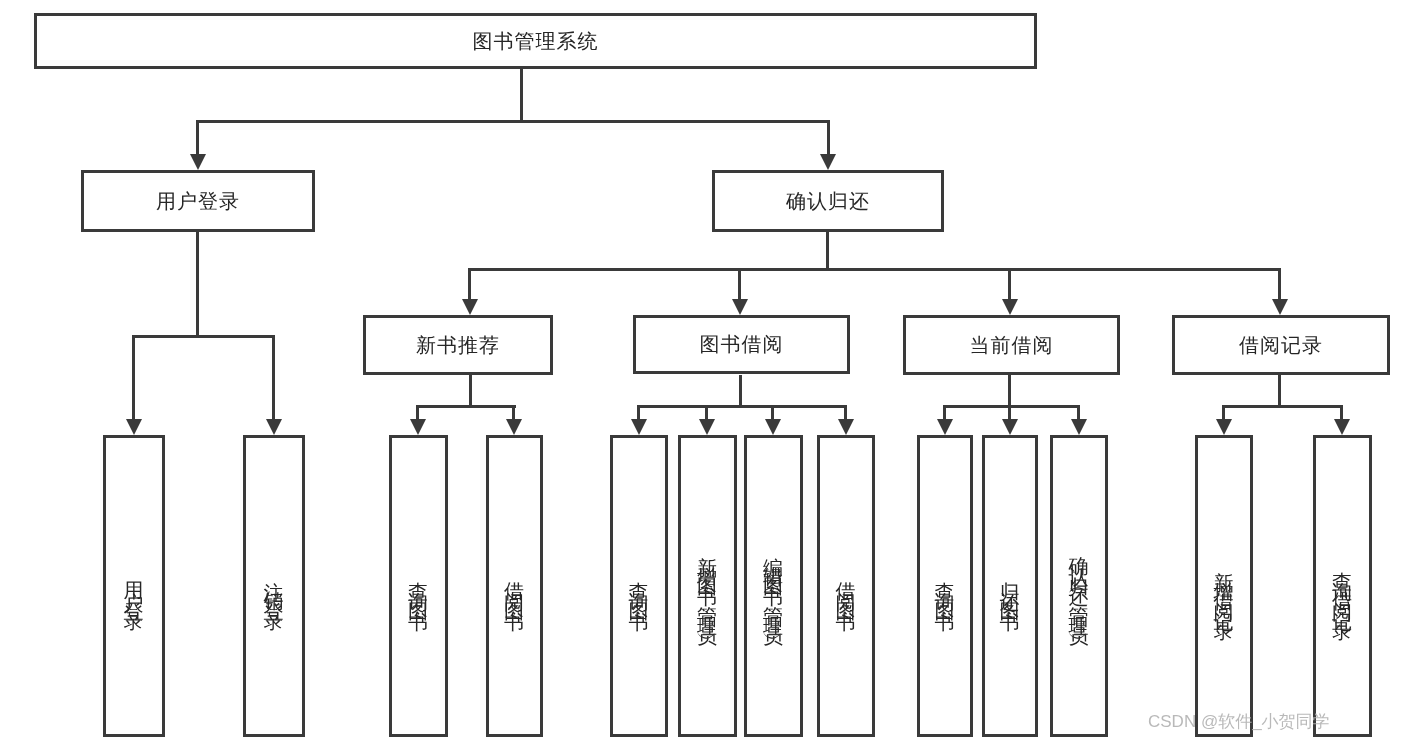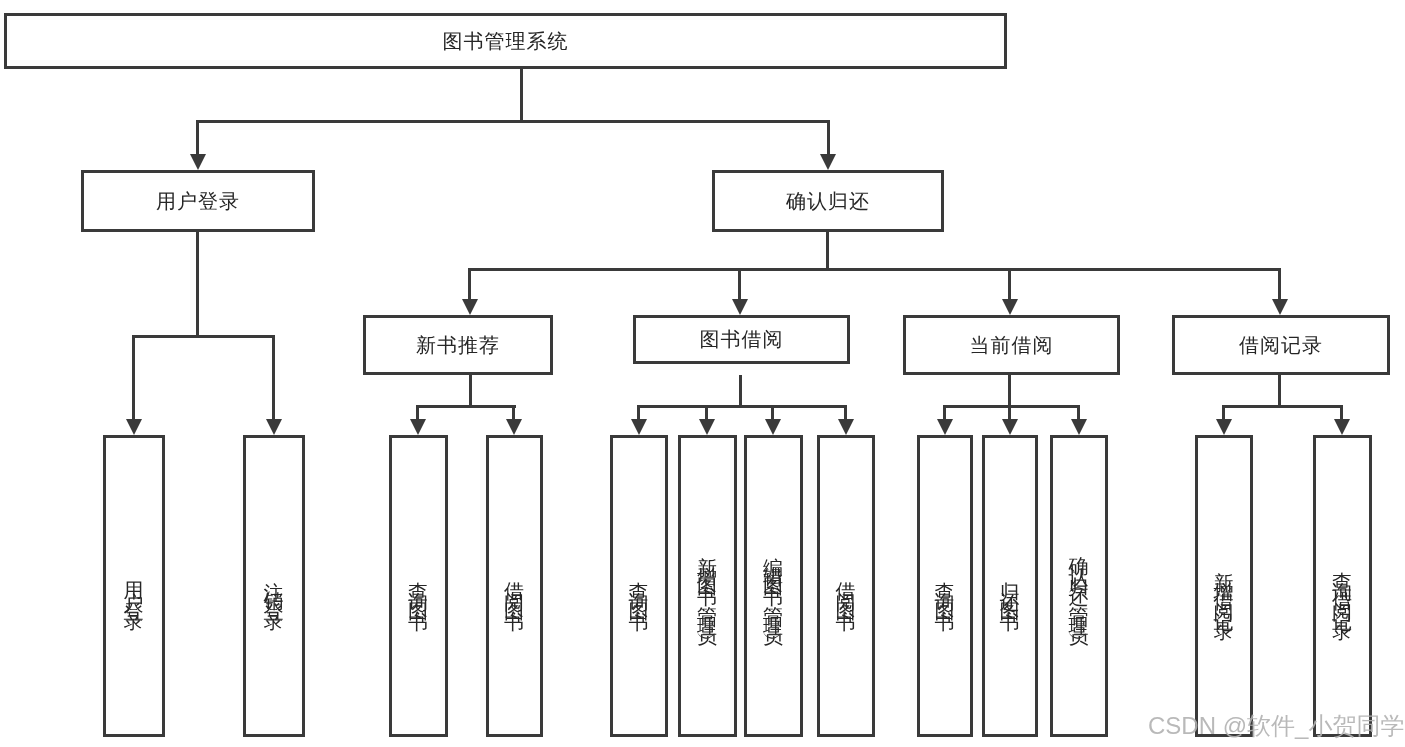--- a/index.html
+++ b/index.html
@@ -19,43 +19,43 @@
   .hline,.vline{position:absolute;background:#3a3a3a;}
   .hline{height:3px;}
   .vline{width:3px;}
   .arrow{
     position:absolute;width:0;height:0;
     border-left:8px solid transparent;border-right:8px solid transparent;
     border-top:16px solid #3a3a3a;
   }
   .watermark{
     position:absolute;left:1148px;top:710px;z-index:5;white-space:nowrap;
-    color:#b2b2b2;opacity:.9;font-size:24px;
+    color:#b2b2b2;opacity:.9;font-size:17px;
   }
 </style>
 </head>
 <body>
 
 <div class="canvas">
 
-  <div class="node" style="left:4px;top:13px;width:1003px;height:56px;">
+  <div class="node" style="left:34px;top:13px;width:1003px;height:56px;">
     <span>图书管理系统</span>
   </div>
 
   <div class="node" style="left:81px;top:170px;width:234px;height:62px;">
     <span>用户登录</span>
   </div>
   <div class="node" style="left:712px;top:170px;width:232px;height:62px;">
     <span>确认归还</span>
   </div>
 
   <div class="node" style="left:363px;top:315px;width:190px;height:60px;">
     <span>新书推荐</span>
   </div>
-  <div class="node" style="left:633px;top:315px;width:217px;height:49px;">
+  <div class="node" style="left:633px;top:315px;width:217px;height:59px;">
     <span>图书借阅</span>
   </div>
   <div class="node" style="left:903px;top:315px;width:217px;height:60px;">
     <span>当前借阅</span>
   </div>
   <div class="node" style="left:1172px;top:315px;width:218px;height:60px;">
     <span>借阅记录</span>
   </div>
 
   <div class="node leaf" style="left:103px;top:435px;width:62px;height:302px;">

